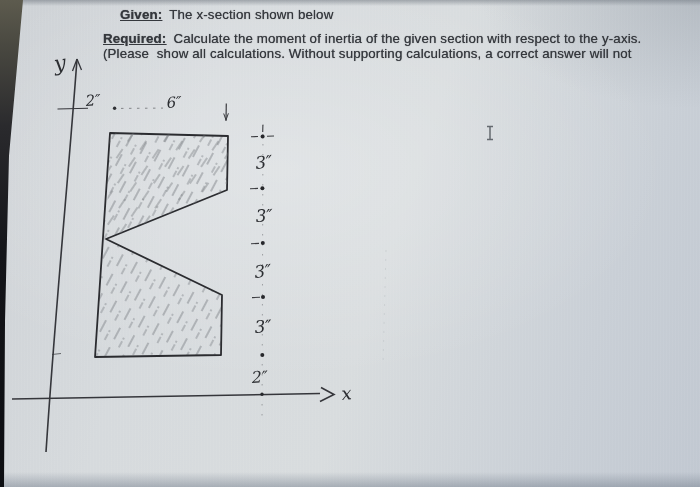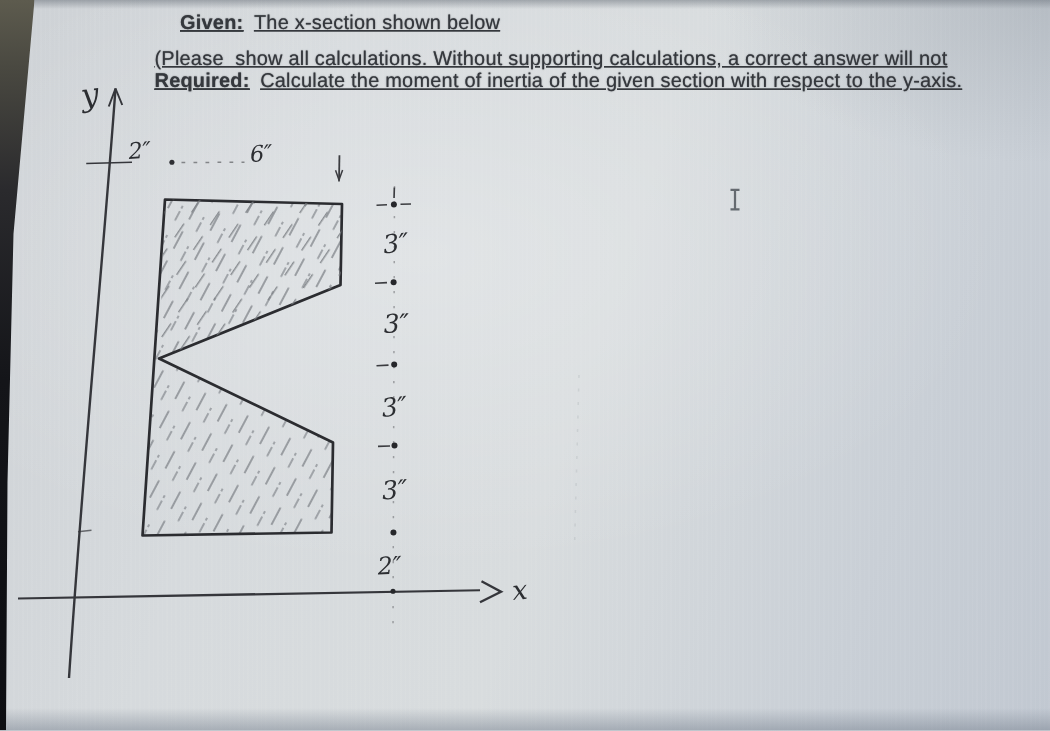--- a/index.html
+++ b/index.html
@@ -28,41 +28,41 @@
   .photo-edge{
     position:absolute;left:0;top:0;width:26px;height:487px;
     background:linear-gradient(to bottom,#5d5b4e 0%,#4a4941 9%,#2a2a2d 26%,#141519 52%,#0d0e12 100%);
     clip-path:polygon(0 0, 23px 0, 9px 32%, 5px 66%, 4px 100%, 0 100%);
   }
   .textblock{
     position:absolute;left:103px;top:7px;color:#35383d;
     font-size:13.3px;line-height:15.6px;letter-spacing:.15px;
     text-shadow:0 0 .8px rgba(50,54,60,.85);white-space:nowrap;
   }
-  .line{margin:0;text-decoration:underline;}
+  .line{margin:0;}
   .given{margin:0 0 8px 17px;}
   .lbl{font-weight:bold;text-decoration:underline;margin-right:7px;}
   .note1{white-space:pre;}
   svg.figure{position:absolute;left:0;top:0;}
   .hand{font-family:"DejaVu Serif",serif;font-style:italic;fill:#2c2e32;}
 </style>
 </head>
 <body>
 
 <div class="stage">
   <div class="paper"></div>
   <div class="top-shade"></div>
   <div class="corner-shade"></div>
   <div class="bottom-shade"></div>
   <div class="photo-edge"></div>
 
   <div class="textblock">
     <p class="line given"><span class="lbl">Given:</span><span>The x-section shown below</span></p>
+    <p class="line"><span class="lbl">Required:</span><span>Calculate the moment of inertia of the given section with respect to the y-axis.</span></p>
     <p class="line note1">(Please  show all calculations. Without supporting calculations, a correct answer will not</p>
-    <p class="line"><span class="lbl">Required:</span><span>Calculate the moment of inertia of the given section with respect to the y-axis.</span></p>
   </div>
 
   <svg class="figure" width="700" height="487" viewBox="0 0 700 487">
     <defs>
       <pattern id="hatchA" patternUnits="userSpaceOnUse" width="22" height="16" patternTransform="rotate(-62)">
         <line x1="0" y1="4" x2="22" y2="4" stroke="#84888d" stroke-width="1" stroke-dasharray="9 9"></line>
         <line x1="0" y1="12" x2="22" y2="12" stroke="#8d9196" stroke-width="1" stroke-dasharray="7 11" stroke-dashoffset="5"></line>
       </pattern>
       <pattern id="hatchB" patternUnits="userSpaceOnUse" width="20" height="15" patternTransform="rotate(-56)">
         <line x1="0" y1="5" x2="20" y2="5" stroke="#7b7f84" stroke-width="1" stroke-dasharray="8 9" stroke-dashoffset="3"></line>

